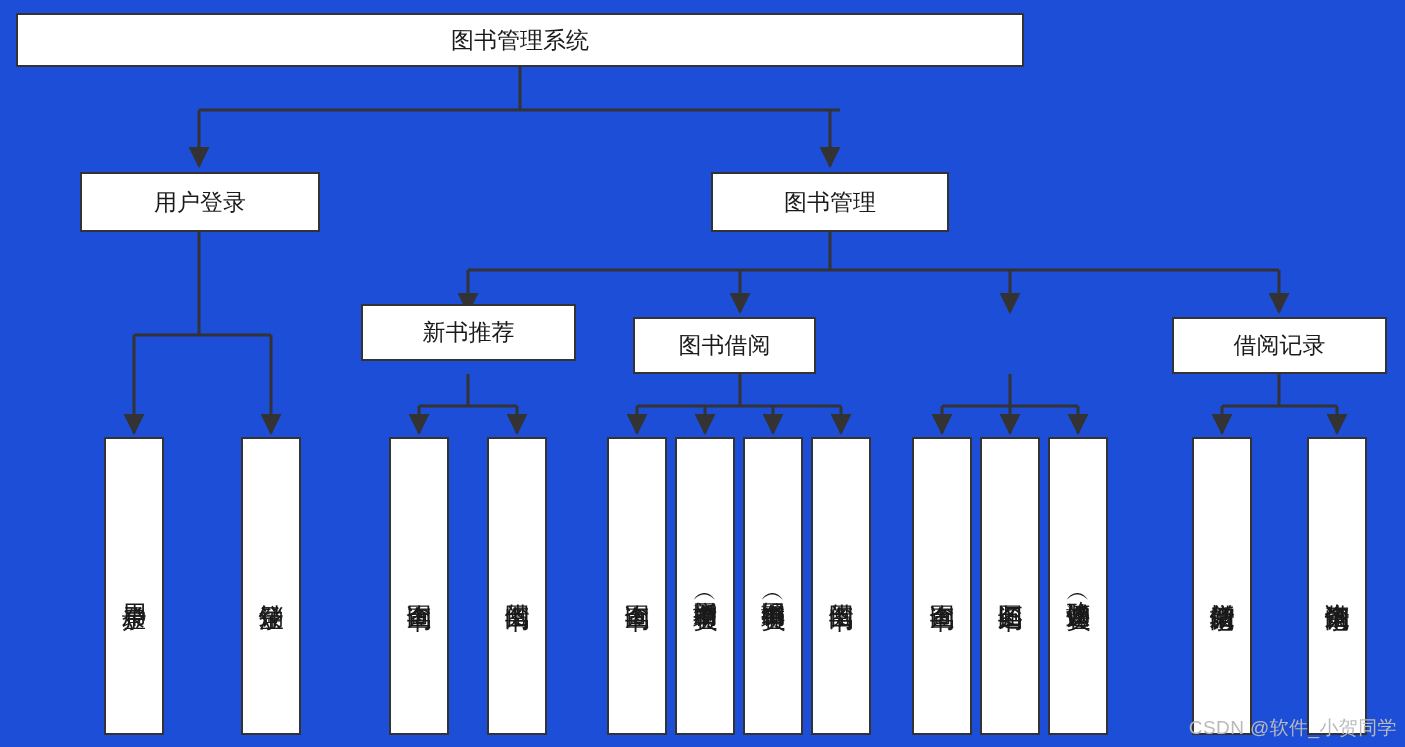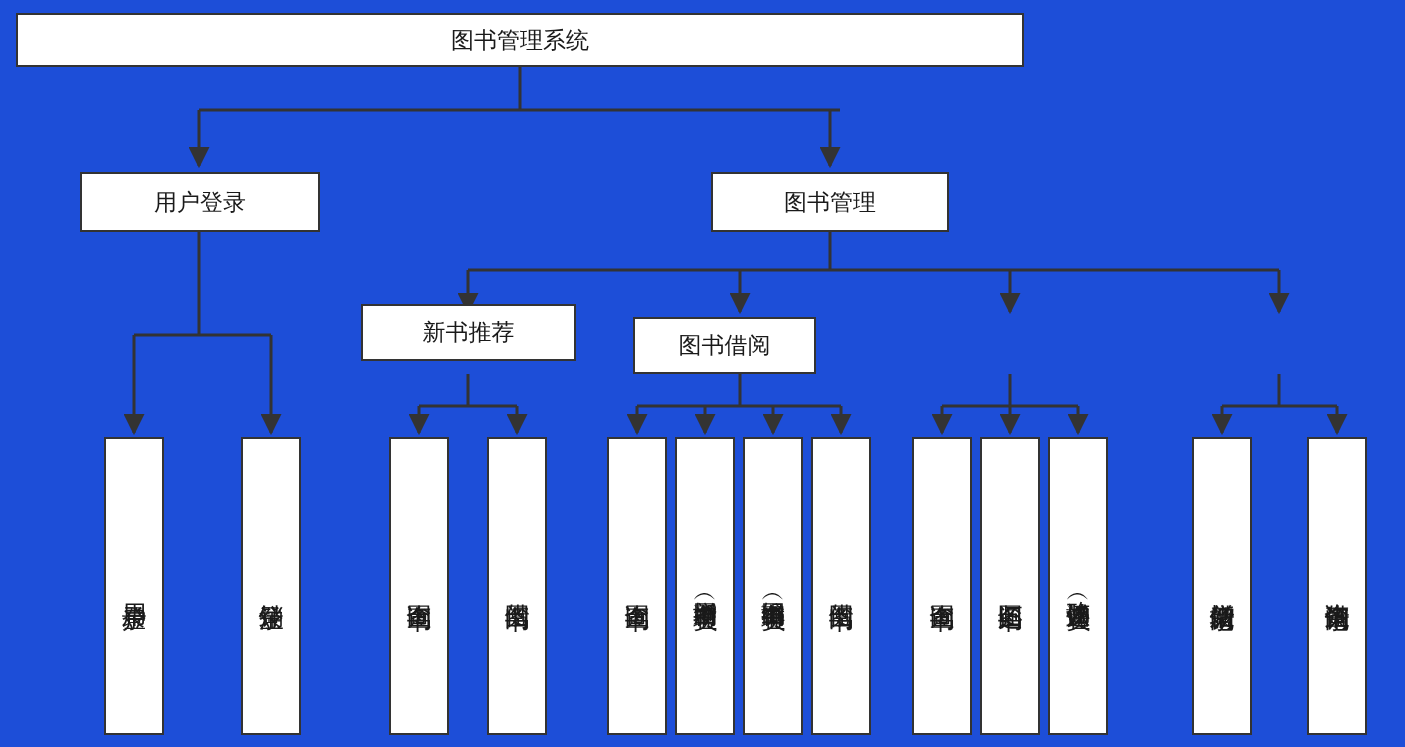--- a/index.html
+++ b/index.html
@@ -127,20 +127,21 @@
 
   <div class="node horizontal" style="left:80px; top:172px; width:240px; height:60px;">用户登录</div>
 
   <div class="node horizontal" style="left:711px; top:172px; width:238px; height:60px;">图书管理</div>
 
   <div class="node horizontal" style="left:361px; top:304px; width:215px; height:57px;">新书推荐</div>
 
   <div class="node horizontal" style="left:633px; top:317px; width:183px; height:57px;">图书借阅</div>
 
 
+  <div class="node horizontal" style="left:1172px; top:317px; width:215px; height:57px;">借阅记录</div>
 
   <div class="node vertical" style="left:104px; top:437px; width:60px; height:298px;">用户登录</div>
 
   <div class="node vertical" style="left:241px; top:437px; width:60px; height:298px;">注销登录</div>
 
   <div class="node vertical" style="left:389px; top:437px; width:60px; height:298px;">查询图书</div>
 
   <div class="node vertical" style="left:487px; top:437px; width:60px; height:298px;">借阅图书</div>
 
   <div class="node vertical" style="left:607px; top:437px; width:60px; height:298px;">查询图书</div>
@@ -154,14 +155,15 @@
   <div class="node vertical" style="left:912px; top:437px; width:60px; height:298px;">查询图书</div>
 
   <div class="node vertical" style="left:980px; top:437px; width:60px; height:298px;">归还图书</div>
 
   <div class="node vertical tall-text" style="left:1048px; top:437px; width:60px; height:298px;">确认归还（管理员）</div>
 
   <div class="node vertical" style="left:1192px; top:437px; width:60px; height:298px;">新增借阅记录</div>
 
   <div class="node vertical" style="left:1307px; top:437px; width:60px; height:298px;">查询借阅记录</div>
 
+  <div id="watermark">CSDN @软件_小贺同学</div>
 
 </div>
 
 </body></html>

